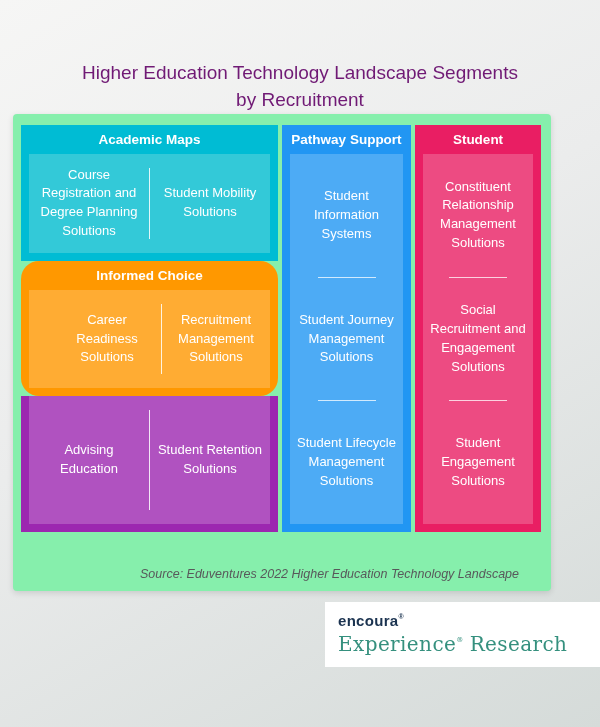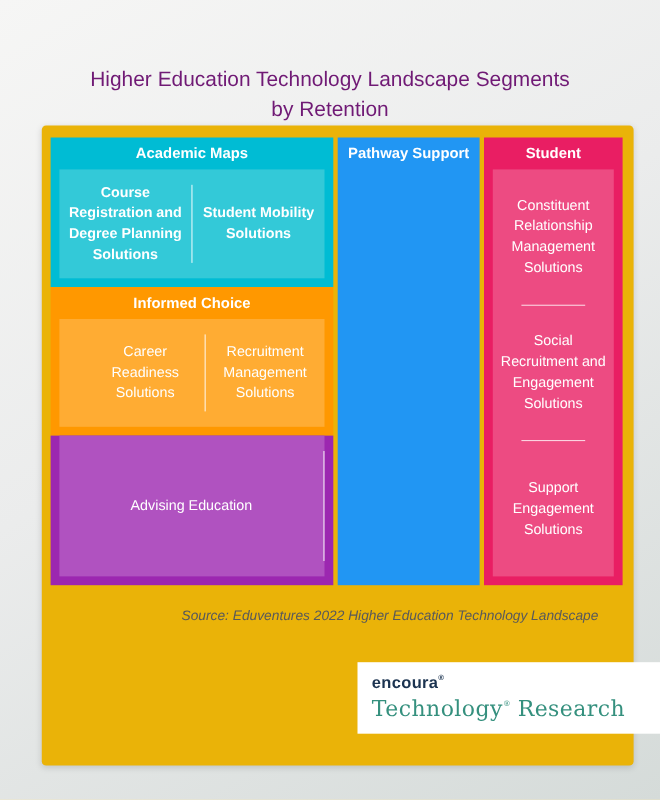--- a/index.html
+++ b/index.html
@@ -8,23 +8,23 @@
     position: relative; overflow: hidden;
     font-family: "Liberation Sans", sans-serif;
     background: linear-gradient(150deg, #f6f6f5 0%, #ebecec 45%, #d5dbd9 100%);
   }
   .title {
     position: absolute; top: 26px; left: 0; right: 0;
     text-align: center; font-size: 19px; line-height: 27px;
     color: #701a75; font-weight: 400; margin-top: 33px;
   }
   .card {
-    position: absolute; left: 38px; top: 114px;
-    width: 538px; height: 582px;
-    background: #eab308; border-radius: 4px;
+    position: absolute; left: 13px; top: 114px;
+    width: 538px; height: 477px;
+    background: #86efac; border-radius: 4px;
     box-shadow: 0 2px 6px rgba(0,0,0,0.13);
     box-sizing: border-box; padding: 11px 10px 0 8px;
   }
   .columns { display: flex; gap: 4px; height: 407px; }
   .col-left { width: 257px; display: flex; flex-direction: column; }
   .col-mid  { width: 129px; display: flex; }
   .col-right{ flex: 1; display: flex; }
   .section { flex: 1; display: flex; flex-direction: column; min-height: 0; }
   .vcol { flex: 1; display: flex; flex-direction: column; }
   .sec-header {
@@ -40,21 +40,21 @@
   }
   .vdivider { width: 1px; background: rgba(255,255,255,0.85); margin: 14px 0; flex: none; }
   .vbody { flex: 1; margin: 0 8px 8px; display: flex; flex-direction: column; }
   .vcell {
     flex: 1; display: flex; align-items: center; justify-content: center;
     text-align: center; color: #ffffff; font-size: 13px; line-height: 1.45;
     padding: 6px;
   }
   .hdivider { flex: none; height: 1px; width: 58px; margin: 0 auto; background: rgba(255,255,255,0.75); }
   .source {
-    text-align: right; padding-right: 22px; margin-top: 21px;
+    text-align: right; padding-right: 22px; margin-top: 35px;
     font-style: italic; font-size: 12.5px; color: #58595b;
   }
   .footer-strip {
     position: absolute; left: 325px; top: 602px;
     width: 275px; height: 65px; background: #ffffff;
     box-sizing: border-box; padding: 10px 0 0 13px;
   }
   .brand-line { font-size: 15px; font-weight: bold; letter-spacing: 0.3px; }
   .brand-line .reg { font-size: 7px; vertical-align: 7px; }
   .research-line {
@@ -62,79 +62,87 @@
     margin-top: 3px; letter-spacing: 0.4px; font-weight: 400;
   }
   .research-line .reg { font-size: 7px; vertical-align: 9px; }
   .research-line .suffix { margin-left: 6px; }
 </style>
 </head>
 <body>
 
 <div class="title">
   <div>Higher Education Technology Landscape Segments</div>
-  <div>by Retention</div>
+  <div>by Recruitment</div>
 </div>
 
 <div class="card">
   <div class="columns">
 
     <div class="col-left">
 
       <div class="section" style="background: rgb(0, 188, 212);">
         <div class="sec-header">Academic Maps</div>
-        <div class="sec-body" style="background: rgb(51, 201, 216); font-weight: bold;">
+        <div class="sec-body" style="background: rgb(51, 201, 216);">
           <div class="cell">Course Registration and Degree Planning Solutions</div>
           <div class="vdivider"></div>
           <div class="cell">Student Mobility Solutions</div>
         </div>
       </div>
 
-      <div class="section" style="background: rgb(255, 152, 0);">
+      <div class="section" style="background: rgb(255, 152, 0); border-radius: 18px;">
         <div class="sec-header">Informed Choice</div>
         <div class="sec-body" style="background: rgb(255, 172, 51); padding-left: 24px;">
           <div class="cell">Career Readiness Solutions</div>
           <div class="vdivider"></div>
           <div class="cell">Recruitment Management Solutions</div>
         </div>
       </div>
 
       <div class="section" style="background: rgb(156, 39, 176);">
         <div class="sec-body" style="background: rgb(176, 82, 192);">
           <div class="cell">Advising Education</div>
           <div class="vdivider"></div>
+          <div class="cell">Student Retention Solutions</div>
         </div>
       </div>
 
     </div>
 
     <div class="col-mid">
       <div class="vcol" style="background: rgb(33, 150, 243);">
         <div class="sec-header">Pathway Support</div>
+        <div class="vbody" style="background: rgb(77, 171, 245);">
+          <div class="vcell">Student Information Systems</div>
+          <div class="hdivider"></div>
+          <div class="vcell">Student Journey Management Solutions</div>
+          <div class="hdivider"></div>
+          <div class="vcell">Student Lifecycle Management Solutions</div>
+        </div>
       </div>
     </div>
 
     <div class="col-right">
       <div class="vcol" style="background: rgb(233, 30, 99);">
         <div class="sec-header">Student Experience</div>
         <div class="vbody" style="background: rgb(237, 75, 130);">
           <div class="vcell">Constituent Relationship Management Solutions</div>
           <div class="hdivider"></div>
           <div class="vcell">Social Recruitment and Engagement Solutions</div>
           <div class="hdivider"></div>
-          <div class="vcell">Support Engagement Solutions</div>
+          <div class="vcell">Student Engagement Solutions</div>
         </div>
       </div>
     </div>
 
   </div>
 
   <div class="source">Source: Eduventures 2022 Higher Education Technology Landscape</div>
 </div>
 
 <div class="footer-strip">
   <div class="brand-line" style="color: rgb(27, 51, 80);">
     <span>encoura</span><span class="reg">®</span>
   </div>
   <div class="research-line" style="color: rgb(53, 144, 126);">
-    <span>Technology</span><span class="reg">®</span><span class="suffix">Research</span>
+    <span>Experience</span><span class="reg">®</span><span class="suffix">Research</span>
   </div>
 </div>
 
 </body></html>

